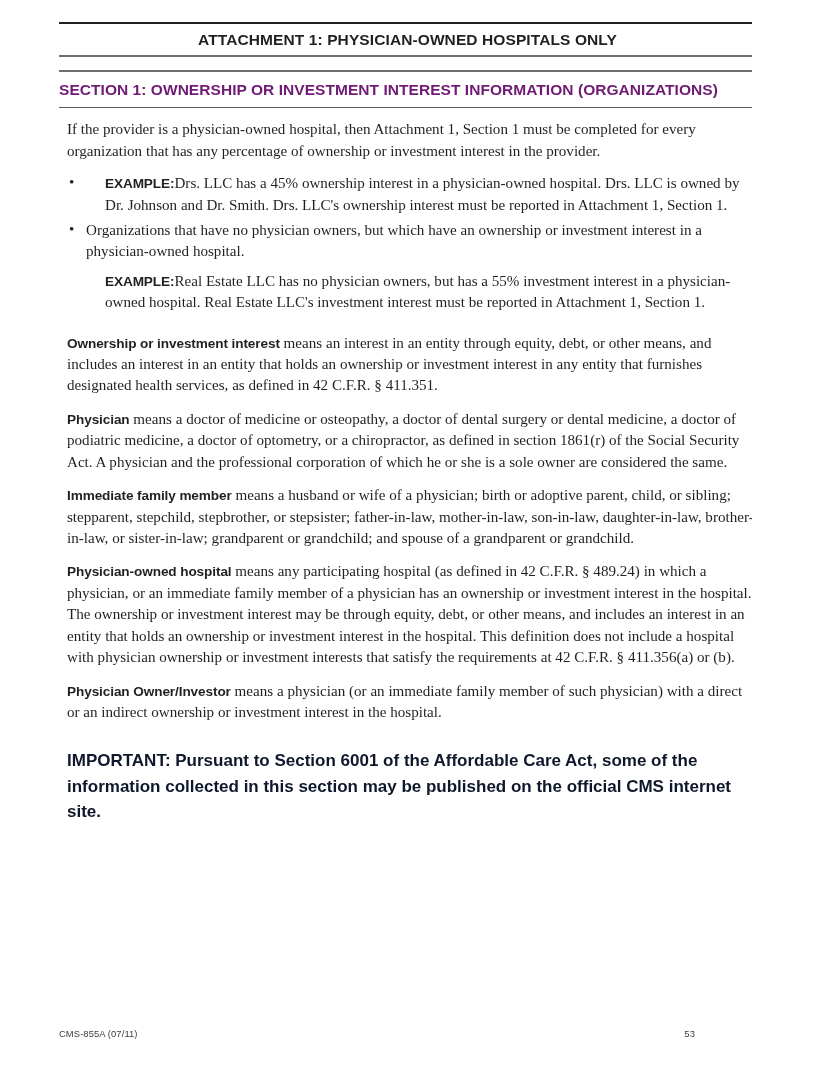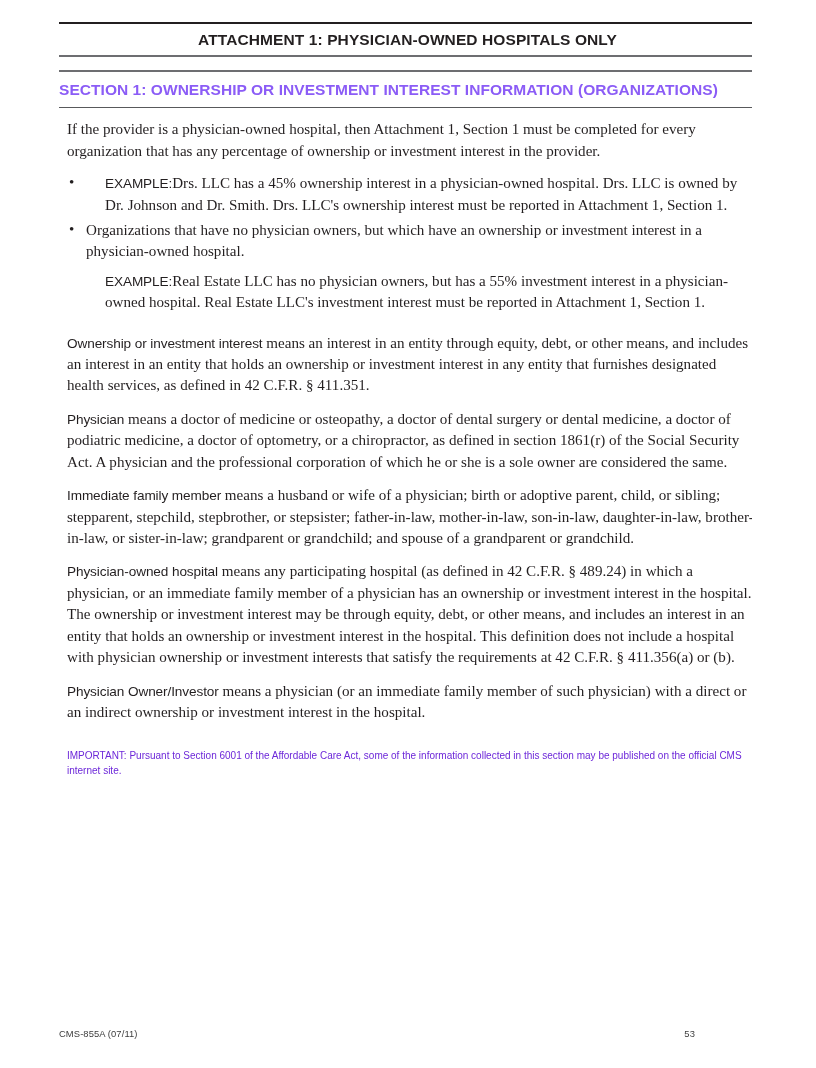--- a/index.html
+++ b/index.html
@@ -48,21 +48,21 @@
     letter-spacing: .1px;
     color: #231f20;
     text-align: center;
     padding: 7px 0 6px 0;
     line-height: 1.15;
   }
   .section-title {
     font-family: "Liberation Sans", sans-serif;
     font-weight: bold;
     font-size: 15.5px;
-    color: #8b5cf6;
+    color: #701a75;
     padding: 8px 0 7px 0;
     line-height: 1.32;
     letter-spacing: .05px;
   }
 
   
   .body-wrap {
     font-family: "Liberation Serif", serif;
     font-size: 15.1px;
     line-height: 1.42;
@@ -70,21 +70,21 @@
   }
   p.para {
     margin: 0 0 11px 0;
     text-align: left;
   }
   p.para.tight {
     margin-bottom: 7px;
   }
   .lbl {
     font-family: "Liberation Sans", sans-serif;
-    font-weight: normal;
+    font-weight: bold;
     font-size: 13.6px;
     letter-spacing: -.1px;
   }
   ul.bullets {
     list-style: none;
     margin: 0;
     padding: 0;
   }
   ul.bullets li.bullet-item {
     position: relative;
@@ -104,24 +104,24 @@
     padding-left: 19px;
     margin: 8px 0 16px 0;
   }
   .example:last-child { margin-bottom: 0; }
 
   .defs { margin-top: 19px; }
   .defs p.para { margin-bottom: 12px; }
 
   .important {
     font-family: "Liberation Sans", sans-serif;
-    font-weight: normal;
-    font-size: 10px;
+    font-weight: bold;
+    font-size: 17px;
     line-height: 1.5;
-    color: #6d28d9;
+    color: #0f172a;
     margin-top: 25px;
   }
 
   
   .footer {
     position: absolute;
     left: 59px;
     right: 57px;
     top: 1028px;
     display: flex;

